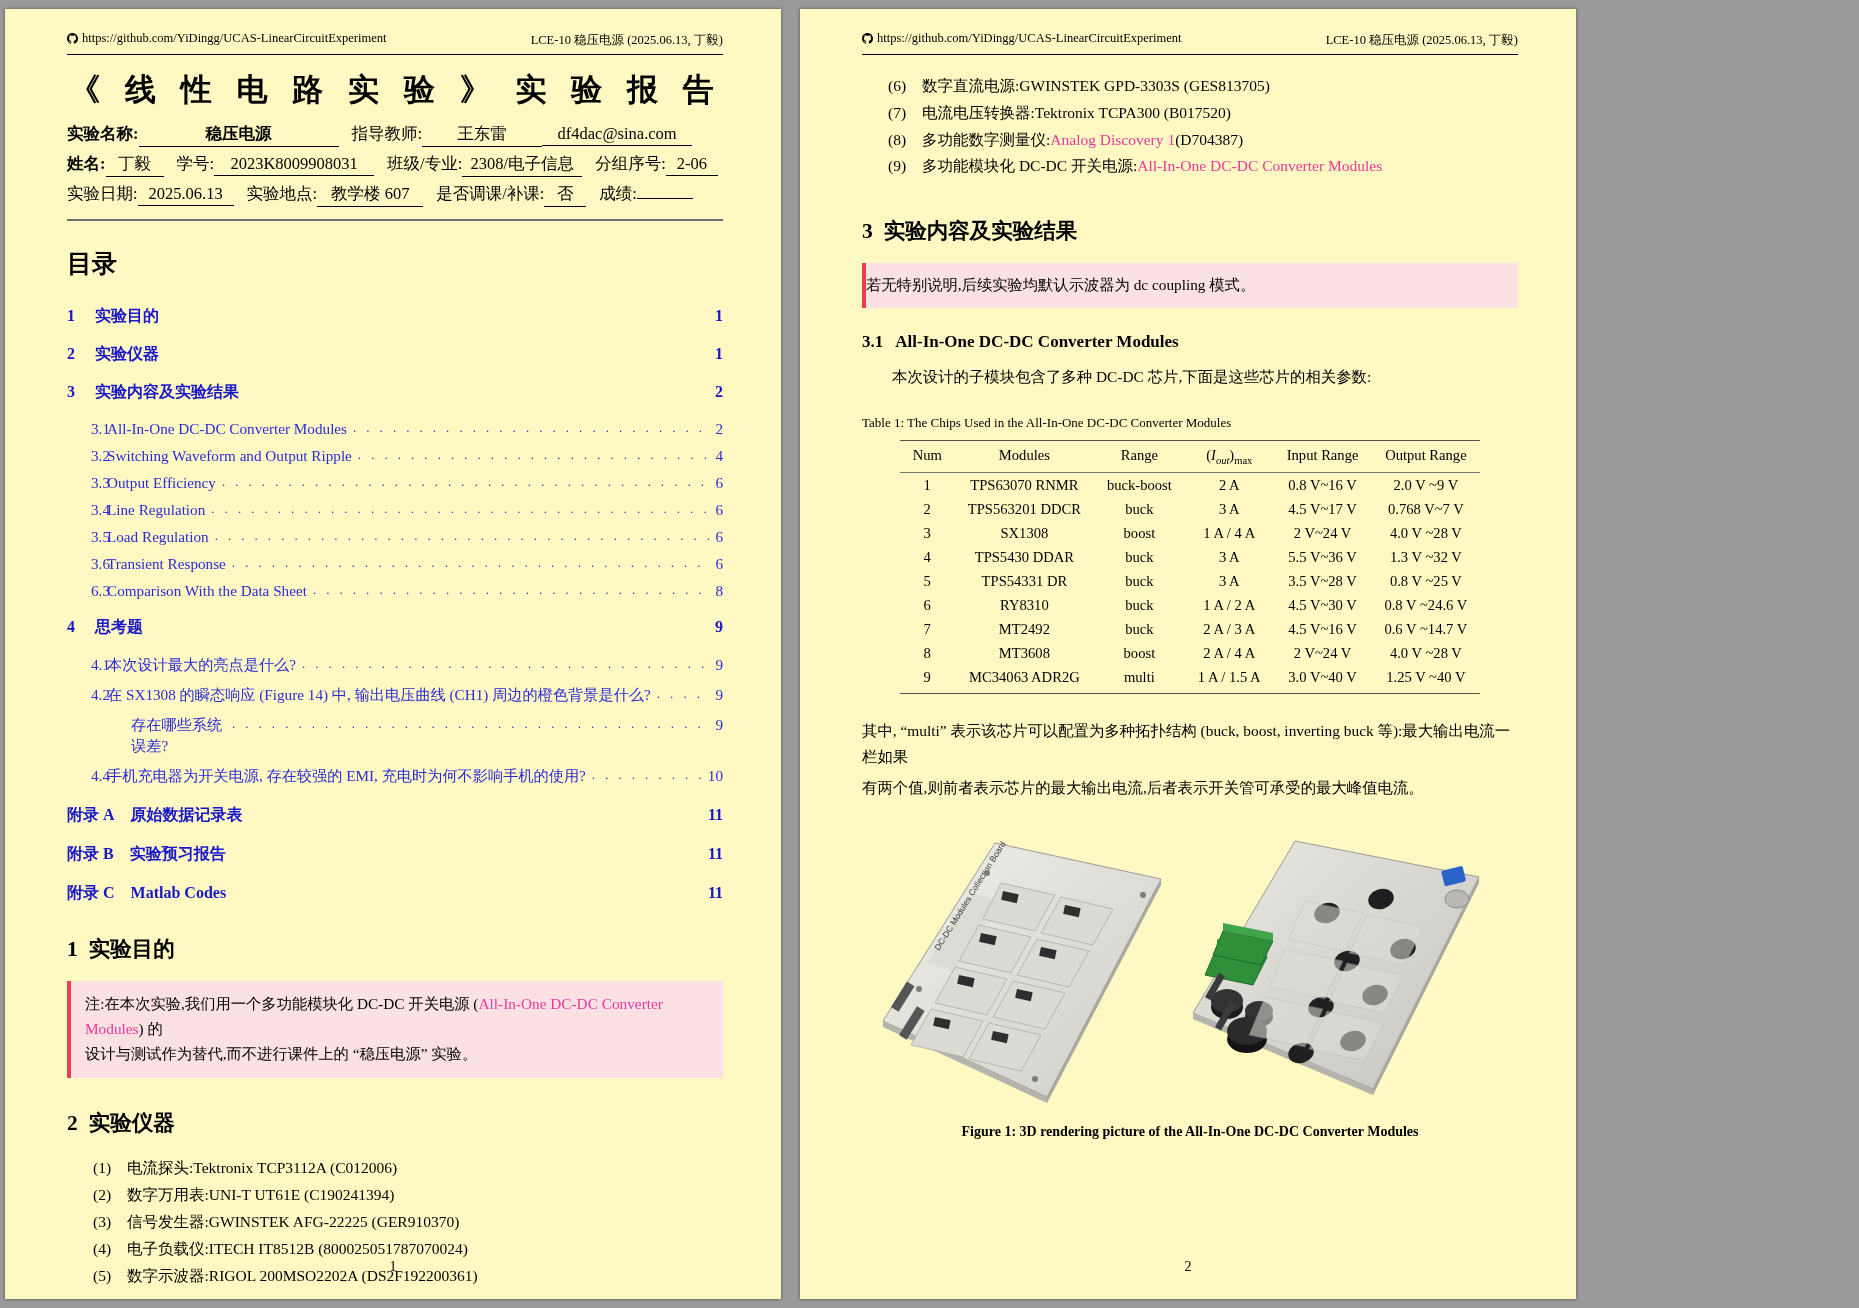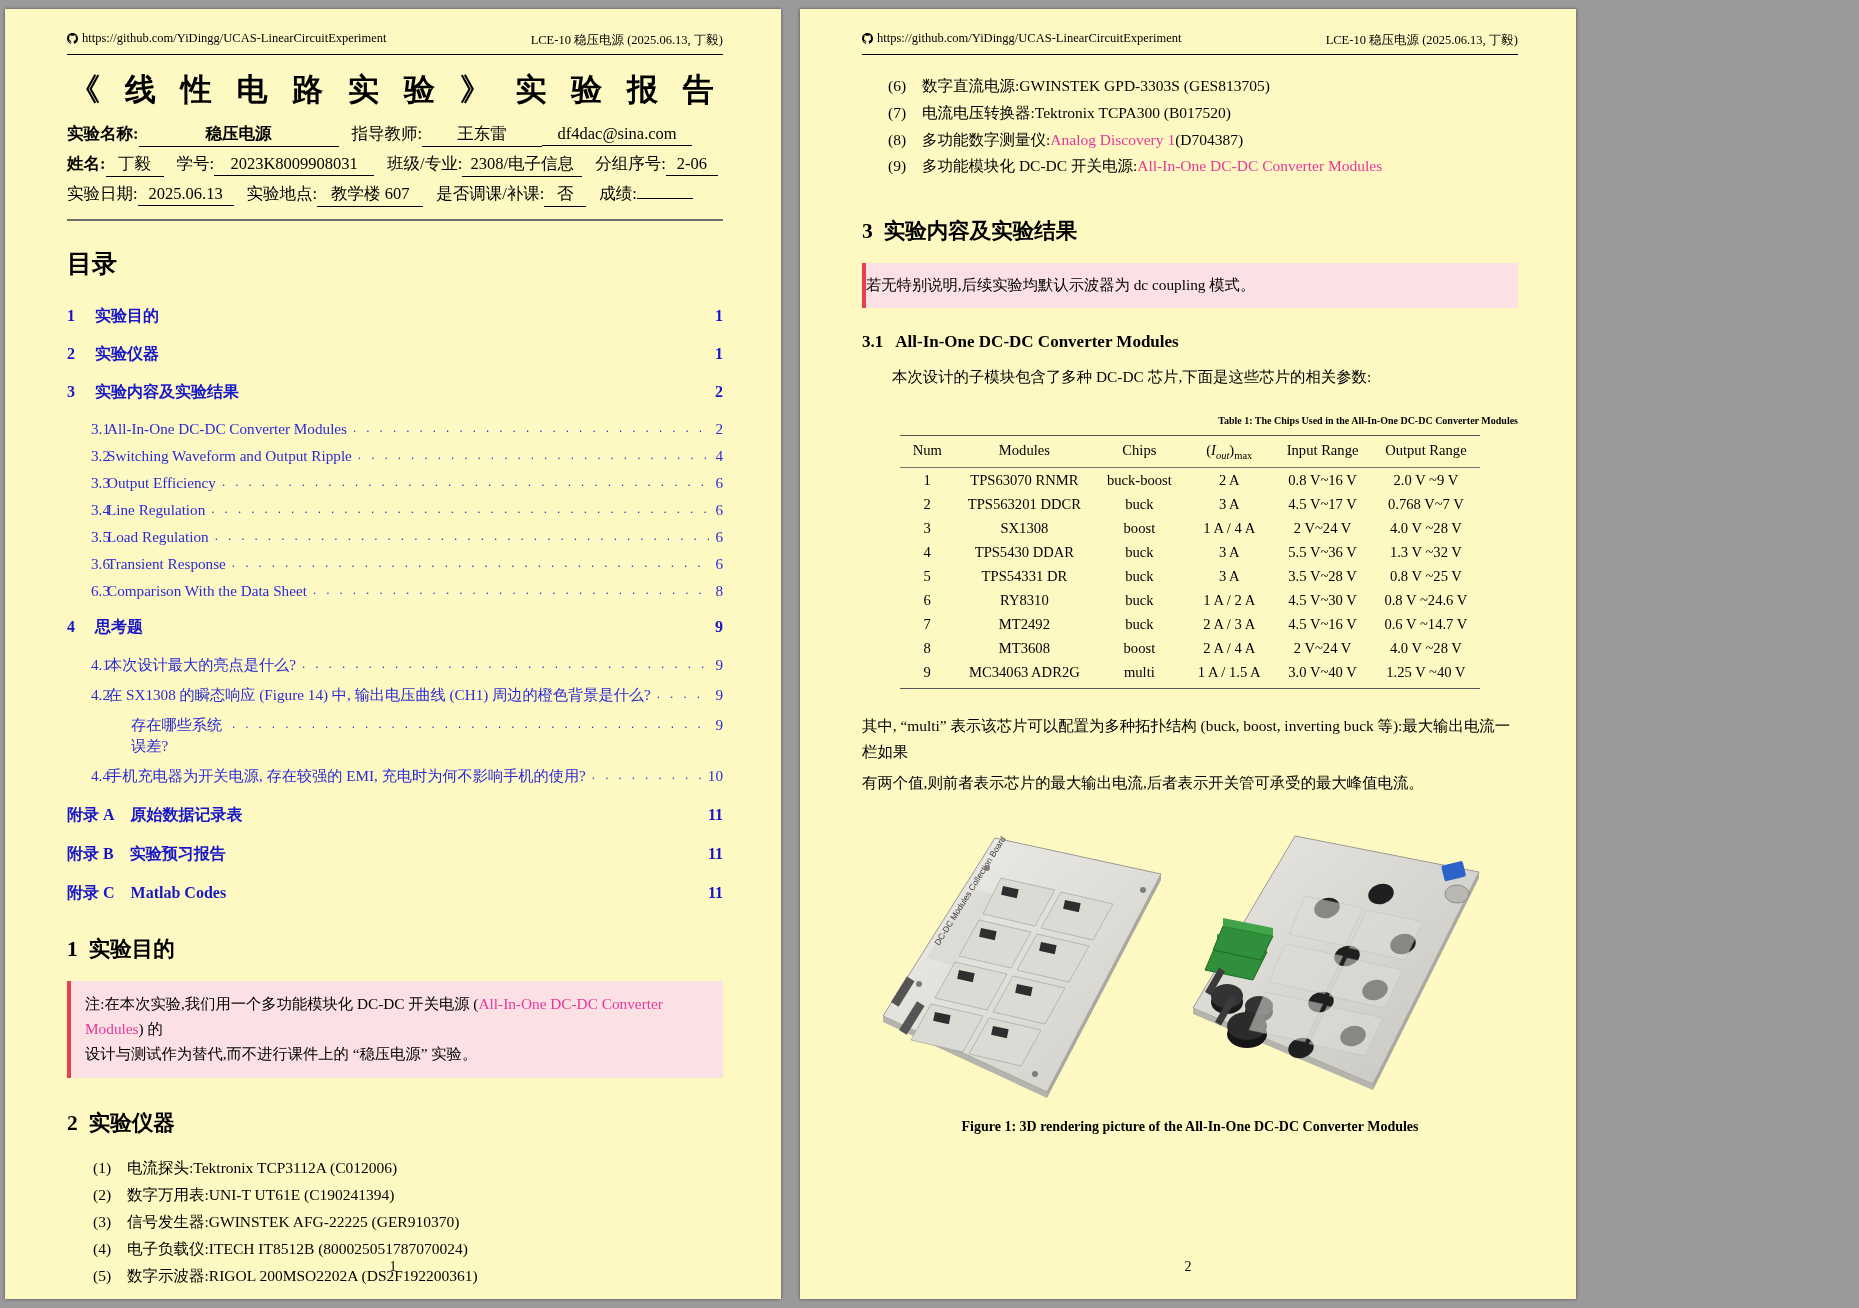--- a/index.html
+++ b/index.html
@@ -92,21 +92,21 @@
   .pink { color:#e8389a; }
 
   .olist { margin:10px 0 0 0; font-size:15.5px; line-height:1.73; }
   .olist .it { display:flex; padding-left:26px; }
   .olist .mk { flex:0 0 34px; }
 
   p.body { font-size:15.4px; line-height:1.72; margin:10px 0; text-indent:0; }
   .indent { padding-left:30px; }
 
   
-  .tabcap { text-align:right; font-size:10px; font-weight:bold; margin:24px 0 9px 0; }
+  .tabcap { text-align:left; font-size:13px; font-weight:normal; margin:24px 0 9px 0; }
   table.chips { border-collapse:collapse; margin:0 auto; font-size:14.6px; }
   table.chips th, table.chips td { padding:3.5px 13px; text-align:center; font-weight:normal; }
   table.chips thead th { border-top:1.4px solid #555; border-bottom:1px solid #777; padding:6px 13px 7px; }
   table.chips tbody tr:last-child td { border-bottom:1.4px solid #555; }
   table.chips tbody tr:last-child td { padding-bottom:7px; }
   .sub-i { font-style:italic; }
   .subs { font-size:10.5px; vertical-align:sub; }
 
   
   .figwrap { margin:20px 0 0 0; display:flex; justify-content:center; gap:10px; }
@@ -380,21 +380,21 @@
 
       <p class="body indent">本次设计的子模块包含了多种 DC-DC 芯片,下面是这些芯片的相关参数:</p>
 
       <div class="tabcap">Table 1: The Chips Used in the All-In-One DC-DC Converter Modules</div>
 
       <table class="chips">
         <thead>
           <tr>
             <th>Num</th>
             <th>Modules</th>
-            <th>Chips</th>
+            <th>Range</th>
             <th>(<span class="sub-i">I</span><span class="subs sub-i">out</span>)<span class="subs">max</span></th>
             <th>Input Range</th>
             <th>Output Range</th>
           </tr>
         </thead>
         <tbody>
           <tr>
             <td>1</td>
             <td>TPS63070 RNMR</td>
             <td>buck-boost</td>

